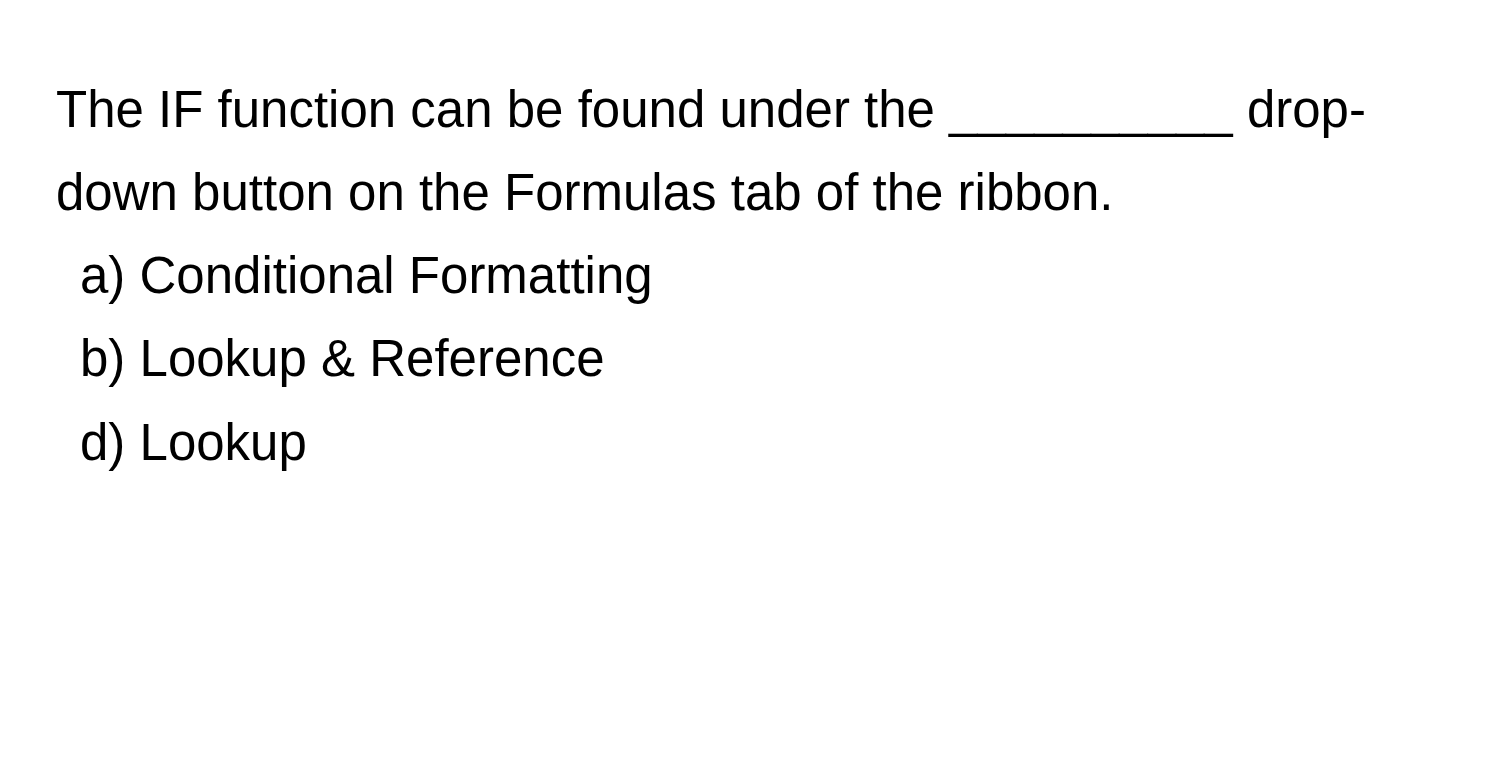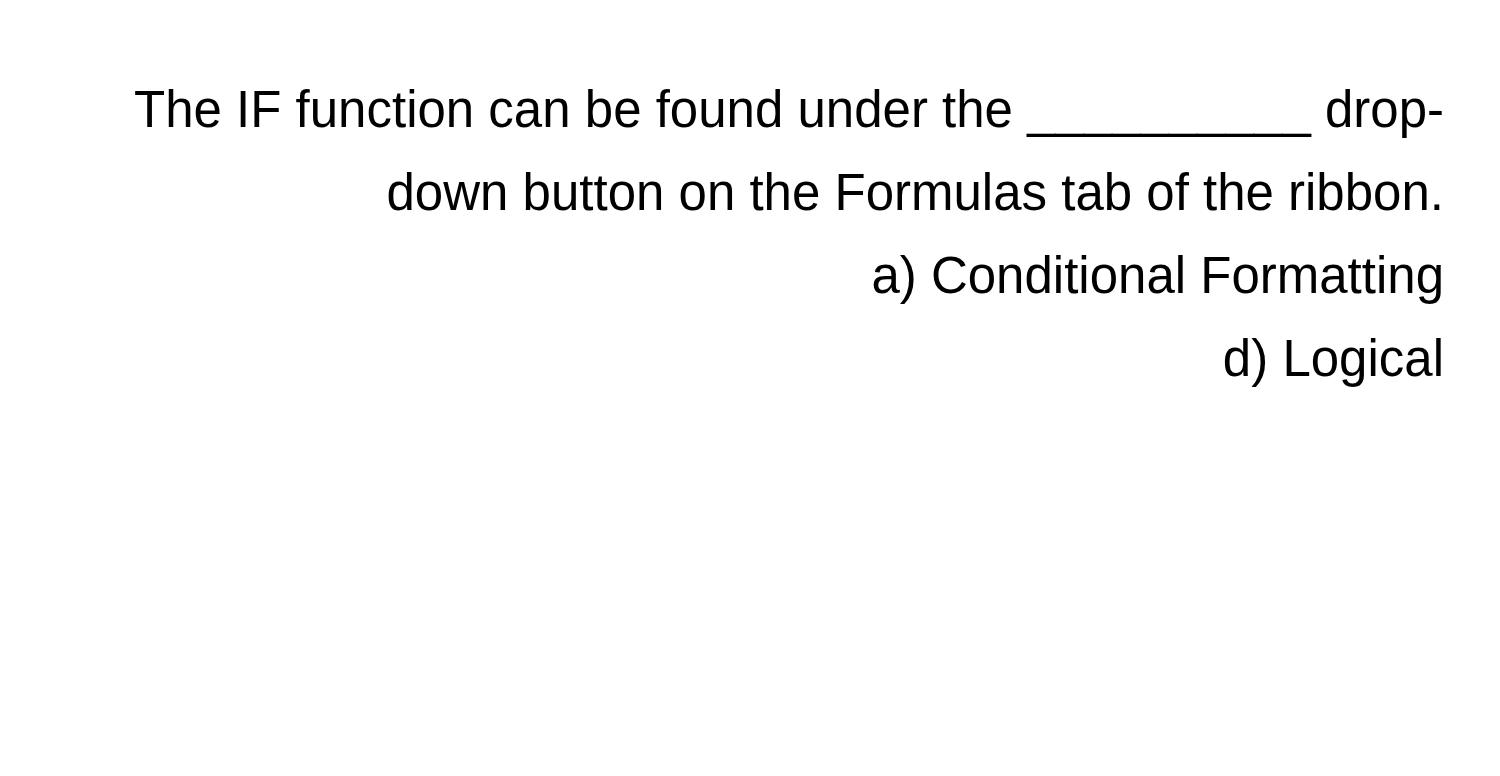--- a/index.html
+++ b/index.html
@@ -1,43 +1,44 @@
 <!DOCTYPE html>
 <html><head>
   <meta charset="utf-8">
   <style>
     * {
       box-sizing: border-box;
       margin: 0;
       padding: 0;
-      text-align: right;
     }
     body {
       font-family: -apple-system, BlinkMacSystemFont, "Segoe UI", "Helvetica Neue", Arial, sans-serif;
       background: #ffffff;
       color: #000000;
       width: 1500px;
       height: 776px;
       padding: 68px 56px;
       font-size: 51px;
       line-height: 1.63;
       font-weight: 400;
     }
     .question-text {
       margin-bottom: 0;
     }
     .options {
       margin-top: 0;
     }
     .option {
       display: block;
+      margin-left: 24px;
     }
   </style>
 </head>
 <body>
 
 <div class="question-container">
   <div class="question-text">The IF function can be found under the __________ drop-down button on the Formulas tab of the ribbon.</div>
   <div class="options">
     <div class="option">a) Conditional Formatting</div>
-    <div class="option">d) Logical</div>
+    <div class="option">b) Lookup &amp; Reference</div>
+    <div class="option">d) Lookup</div>
   </div>
 </div>
 
 </body></html>

